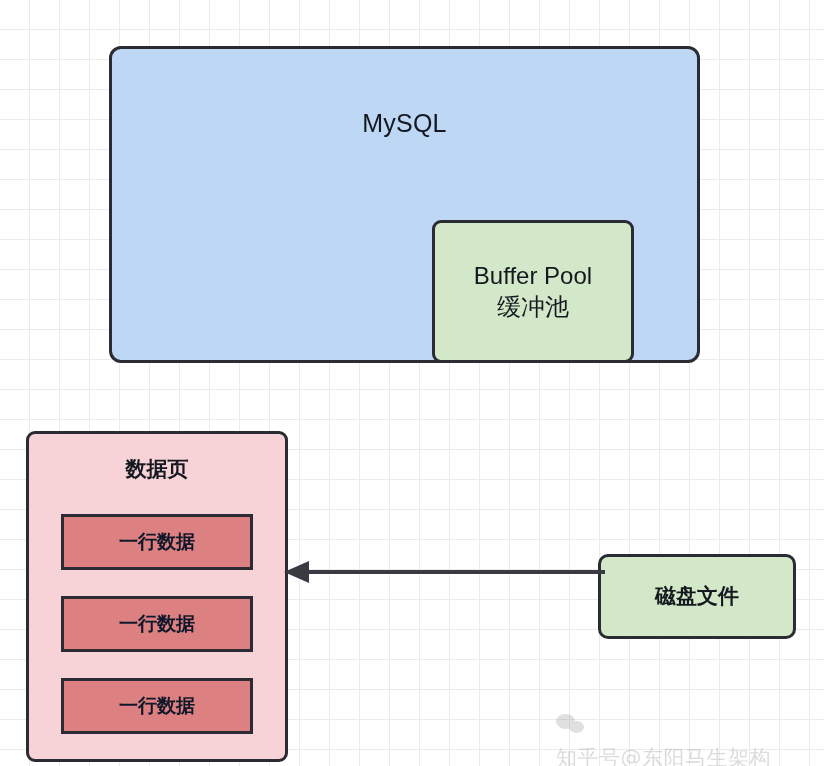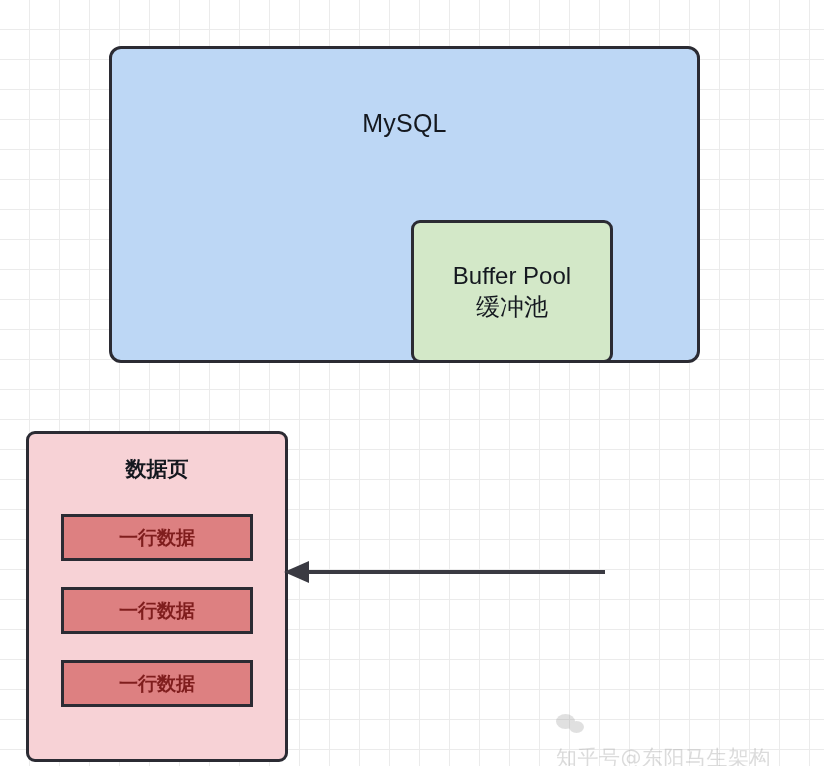--- a/index.html
+++ b/index.html
@@ -57,21 +57,21 @@
     border-radius: 12px;
   }
   #mysql-box > .node-label {
     margin-top: 58px;
     font-size: 25px;
     letter-spacing: 0.2px;
   }
 
   
   #buffer-pool-box {
-    left: 299px;
+    left: 320px;
     top: 147px;
     width: 202px;
     height: 143px;
     background-color: #d3e8c8;
     justify-content: center;
     border-radius: 9px;
   }
   #buffer-pool-box > .node-label {
     font-size: 24px;
   }
@@ -98,29 +98,29 @@
     top: 80px;
     display: flex;
     flex-direction: column;
     align-items: center;
     gap: 26px;
   }
 
   .data-row {
     box-sizing: border-box;
     width: 192px;
-    height: 47px;
+    height: 56px;
     background-color: #dd8081;
     border: 3px solid #2b2b33;
     display: flex;
     align-items: center;
     justify-content: center;
     font-size: 19px;
     font-weight: bold;
-    color: #7f1d1d;
+    color: #0f172a;
   }
 
   
   #disk-file-box {
     left: 598px;
     top: 530px;
     width: 198px;
     height: 85px;
     background-color: #d3e8c8;
     justify-content: center;
@@ -200,20 +200,23 @@
   <div class="node" id="data-page-box">
     <div class="node-label">数据页</div>
 
     <div class="rows-wrap">
       <div class="data-row">一行数据</div>
       <div class="data-row">一行数据</div>
       <div class="data-row">一行数据</div>
     </div>
   </div>
 
+  <div class="node" id="disk-file-box">
+    <div class="node-label">磁盘文件</div>
+  </div>
 
   <svg id="disk-to-page-arrow" viewBox="0 0 325 40" width="325" height="40">
     <line x1="325" y1="20" x2="26" y2="20" stroke="#3a3a42" stroke-width="4"></line>
     <polygon points="4,20 29,9 29,31" fill="#3a3a42"></polygon>
   </svg>
 
   <div id="watermark">
     <span class="wm-icon">
       <span class="bub big"></span>
       <span class="bub small"></span>

